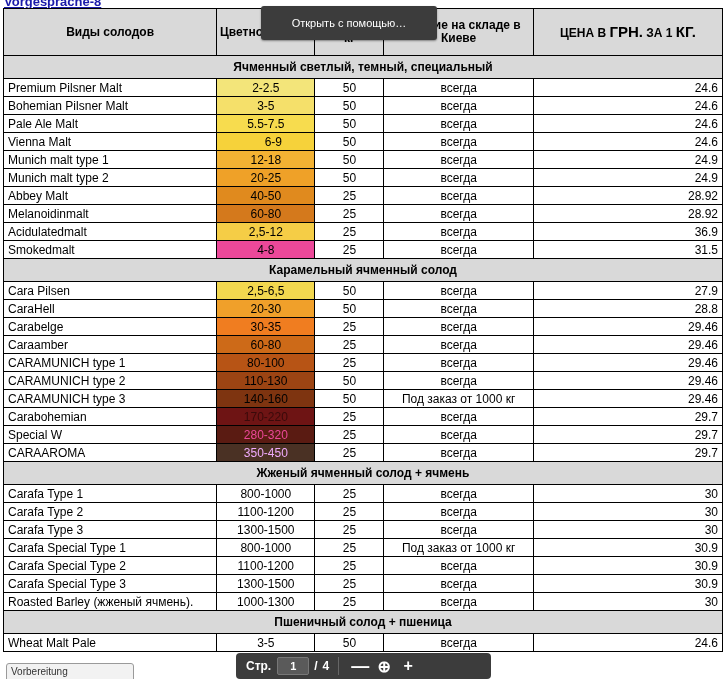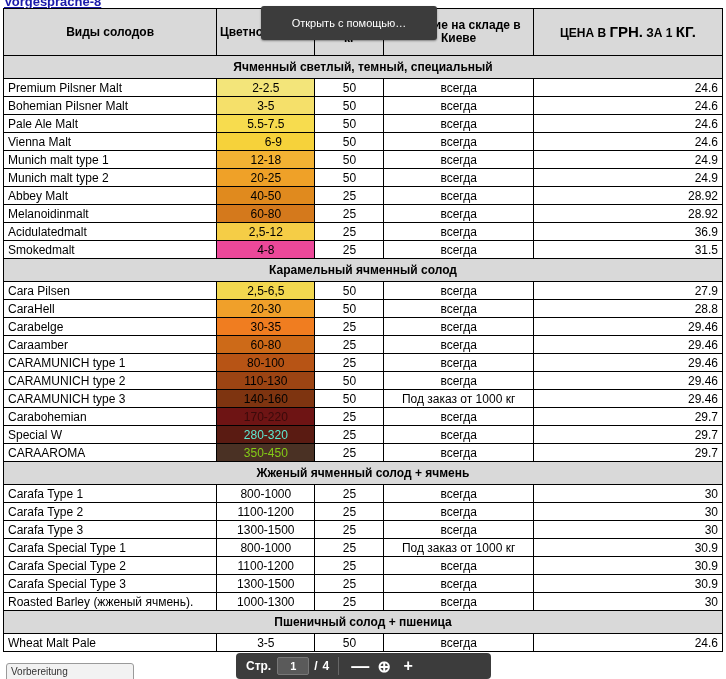--- a/index.html
+++ b/index.html
@@ -333,28 +333,28 @@
         </tr>
         <tr>
           <td class="c-name">Carabohemian</td>
           <td class="c-color" style="background: rgb(110, 20, 20); color: rgb(58, 10, 10);">170-220</td>
           <td class="c-pack">25</td>
           <td class="c-stock">всегда</td>
           <td class="c-price">29.7</td>
         </tr>
         <tr>
           <td class="c-name">Special W</td>
-          <td class="c-color" style="background: rgb(90, 27, 18); color: #5eead4;">280-320</td>
+          <td class="c-color" style="background: rgb(90, 27, 18); color: #ec4899;">280-320</td>
           <td class="c-pack">25</td>
           <td class="c-stock">всегда</td>
           <td class="c-price">29.7</td>
         </tr>
         <tr>
           <td class="c-name">CARAAROMA</td>
-          <td class="c-color" style="background: rgb(74, 49, 36); color: #84cc16;">350-450</td>
+          <td class="c-color" style="background: rgb(74, 49, 36); color: #f0abfc;">350-450</td>
           <td class="c-pack">25</td>
           <td class="c-stock">всегда</td>
           <td class="c-price">29.7</td>
         </tr>
         <tr class="section-row">
           <td colspan="5">Жженый ячменный солод + ячмень</td>
         </tr>
         <tr>
           <td class="c-name">Carafa Type 1</td>
           <td class="c-color" style="background: rgb(255, 255, 255);">800-1000</td>

